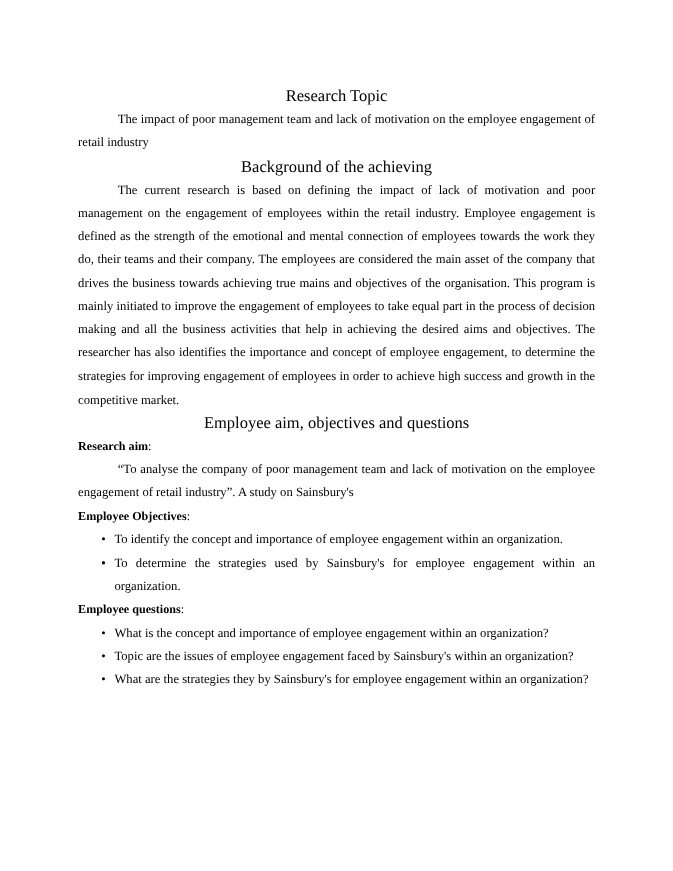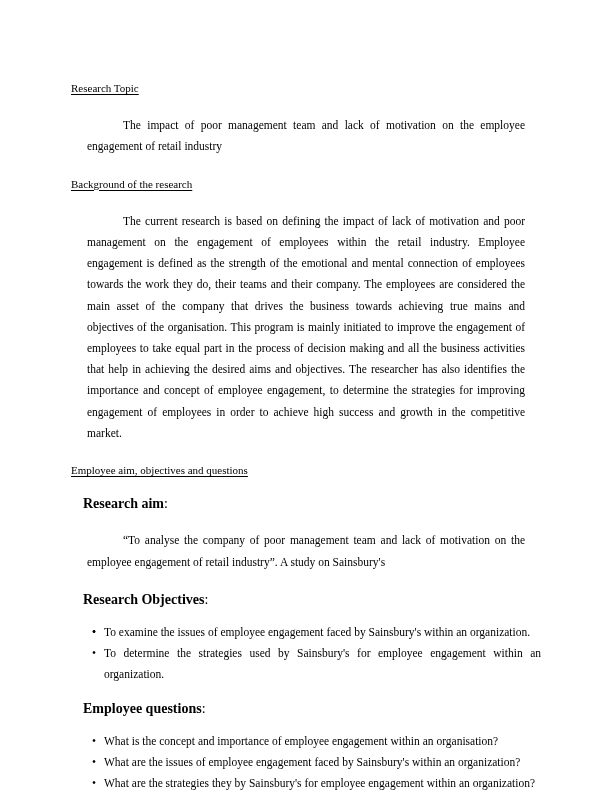--- a/index.html
+++ b/index.html
@@ -18,41 +18,41 @@
   }
   .content {
     position: absolute;
     left: 71px;
     top: 78px;
     width: 470px;
   }
 
   
   .heading-ul {
-    font-size: 11px;
+    font-size: 15px;
     line-height: 21.2px;
-    text-decoration: underline;
     text-underline-offset: 2px;
     font-weight: normal;
     margin: 0;
     white-space: nowrap;
+    text-align: center;
   }
   .heading-bold {
-    font-size: 14px;
+    font-size: 11px;
     line-height: 21.2px;
-    margin: 12px;
+    margin: 0;
     white-space: nowrap;
   }
   .heading-bold .bold-part {
     font-weight: bold;
   }
   .para {
     font-size: 11.5px;
     line-height: 21.2px;
-    margin: 16px;
+    margin: 0;
     text-align: justify;
     text-indent: 36px;
     text-justify: inter-word;
   }
 
   
   ul.bullets {
     margin: 0;
     padding: 0;
     list-style: none;
@@ -79,54 +79,54 @@
 </style>
 </head>
 <body>
 
 <div class="page">
   <div class="content">
 
     <div class="heading-ul">Research Topic</div>
     <p class="para">The impact of poor management team and lack of motivation on the employee engagement of retail industry</p>
 
-    <div class="heading-ul">Background of the research</div>
+    <div class="heading-ul">Background of the achieving</div>
     <p class="para">The current research is based on defining the impact of lack of motivation and poor management on the engagement of employees within the retail industry. Employee engagement is defined as the strength of the emotional and mental connection of employees towards the work they do, their teams and their company. The employees are considered  the main asset of the company that drives the business towards achieving true mains and objectives of the organisation. This program is mainly initiated to improve the engagement of employees to take equal part in the process of decision making and all the business activities that help in achieving the desired aims and objectives. The researcher has also identifies the importance and concept of employee engagement, to determine the strategies for improving engagement of employees in order to achieve high success and growth in the competitive market.</p>
 
     <div class="heading-ul">Employee aim, objectives and questions</div>
 
     <div class="heading-bold">
       <span class="bold-part">Research aim</span><span>:</span>
     </div>
     <p class="para">“To analyse the company of poor management team and lack of motivation on the employee engagement of retail industry”. A study on Sainsbury's</p>
 
     <div class="heading-bold">
-      <span class="bold-part">Research Objectives</span><span>:</span>
+      <span class="bold-part">Employee Objectives</span><span>:</span>
     </div>
     <ul class="bullets">
       <li class="single">
-        <span class="bullet-dot">•</span>
+        <span class="bullet-dot">•</span><span>To identify the concept and importance of employee engagement within an organization.</span>
       </li>
       <li>
-        <span class="bullet-dot">•</span><span>To examine the issues of employee engagement faced by Sainsbury's within an organization.</span>
+        <span class="bullet-dot">•</span>
       </li>
       <li>
         <span class="bullet-dot">•</span><span>To determine the strategies used by Sainsbury's for employee engagement within an organization.</span>
       </li>
     </ul>
 
     <div class="heading-bold">
       <span class="bold-part">Employee questions</span><span>:</span>
     </div>
     <ul class="bullets">
       <li class="single">
-        <span class="bullet-dot">•</span><span>What is the concept and importance of employee engagement within an organisation?</span>
+        <span class="bullet-dot">•</span><span>What is the concept and importance of employee engagement within an organization?</span>
       </li>
       <li>
-        <span class="bullet-dot">•</span><span>What are the issues of employee engagement faced by Sainsbury's within an organization?</span>
+        <span class="bullet-dot">•</span><span>Topic are the issues of employee engagement faced by Sainsbury's within an organization?</span>
       </li>
       <li>
         <span class="bullet-dot">•</span><span>What are the strategies they by Sainsbury's for employee engagement within an organization?</span>
       </li>
     </ul>
 
   </div>
 </div>
 
 </body></html>

